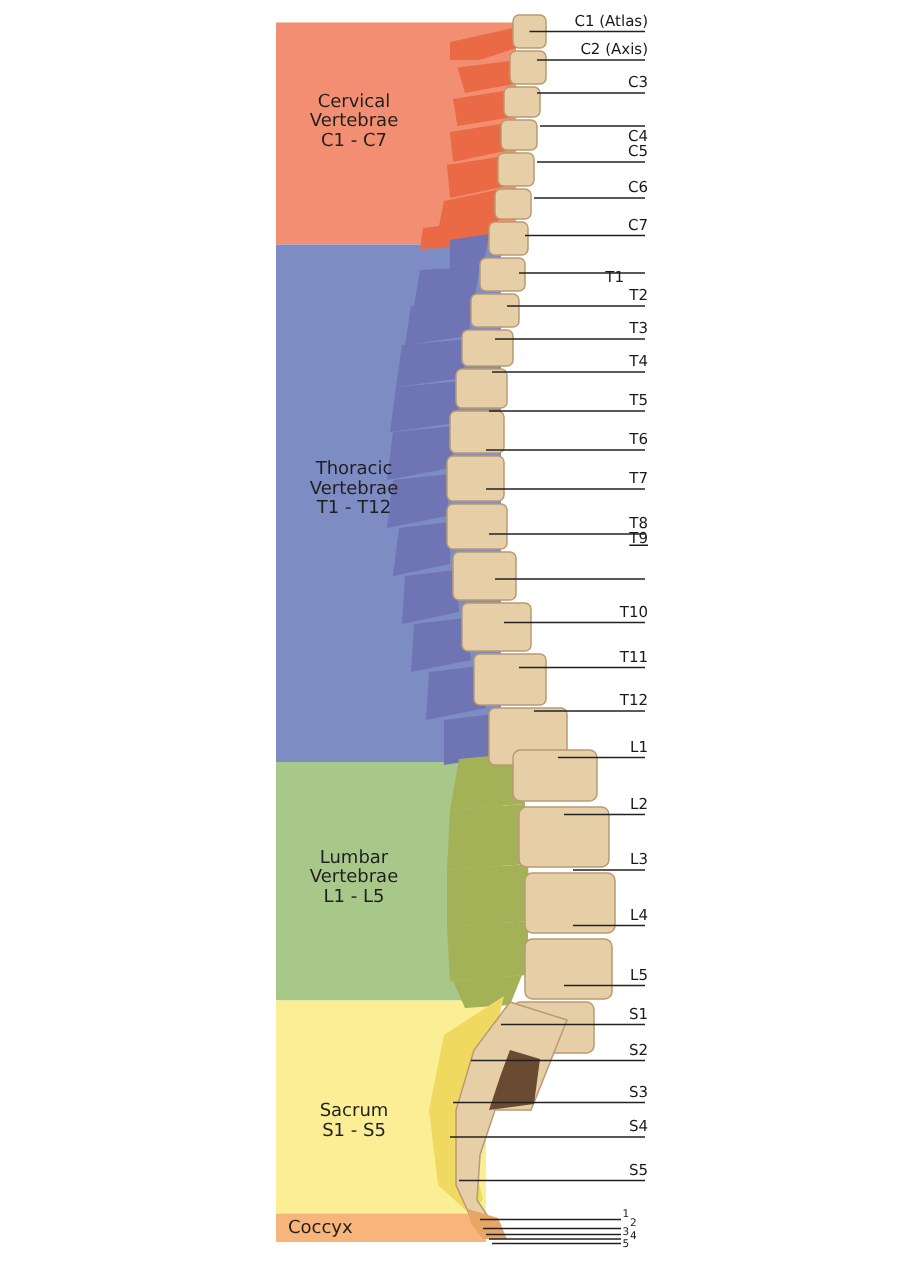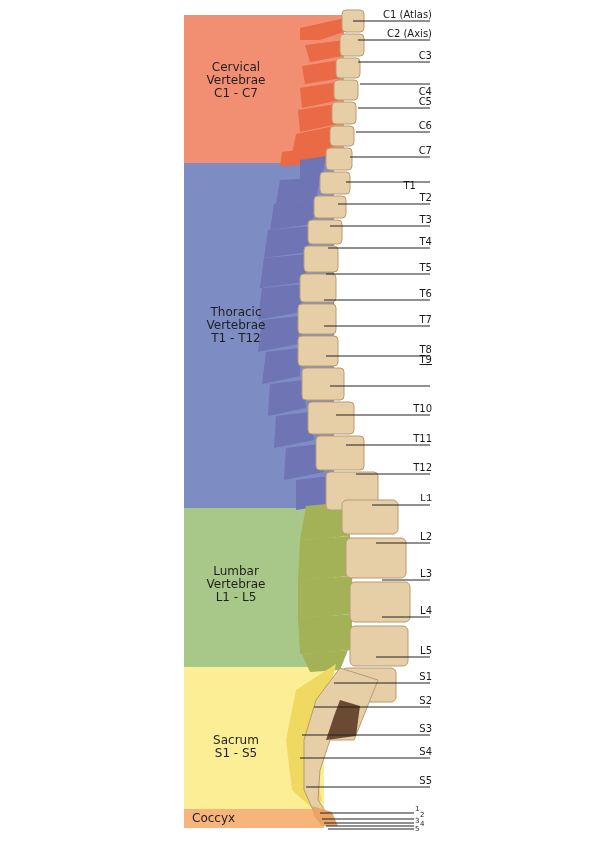--- a/index.html
+++ b/index.html
@@ -165,21 +165,21 @@
 <div class="label" style="right:168px;top:236px;">T4</div>
 <div class="label" style="right:168px;top:262px;">T5</div>
 <div class="label" style="right:168px;top:288px;">T6</div>
 <div class="label" style="right:168px;top:314px;">T7</div>
 <div class="label" style="right:168px;top:344px;">T8</div>
 <div class="label" style="right:168px;top:354px;text-decoration:underline;">T9</div>
 <div class="label" style="right:168px;top:403px;">T10</div>
 <div class="label" style="right:168px;top:433px;">T11</div>
 <div class="label" style="right:168px;top:462px;">T12</div>
 
-<div class="label" style="right:168px;top:493px;font-family:Liberation Mono, monospace;">L1</div>
+<div class="label" style="right:168px;top:493px;">L1</div>
 <div class="label" style="right:168px;top:531px;">L2</div>
 <div class="label" style="right:168px;top:568px;">L3</div>
 <div class="label" style="right:168px;top:605px;">L4</div>
 <div class="label" style="right:168px;top:645px;">L5</div>
 
 <div class="label" style="right:168px;top:671px;">S1</div>
 <div class="label" style="right:168px;top:695px;">S2</div>
 <div class="label" style="right:168px;top:723px;margin-left:20px;">S3</div>
 <div class="label" style="right:168px;top:746px;">S4</div>
 <div class="label" style="right:168px;top:775px;">S5</div>

